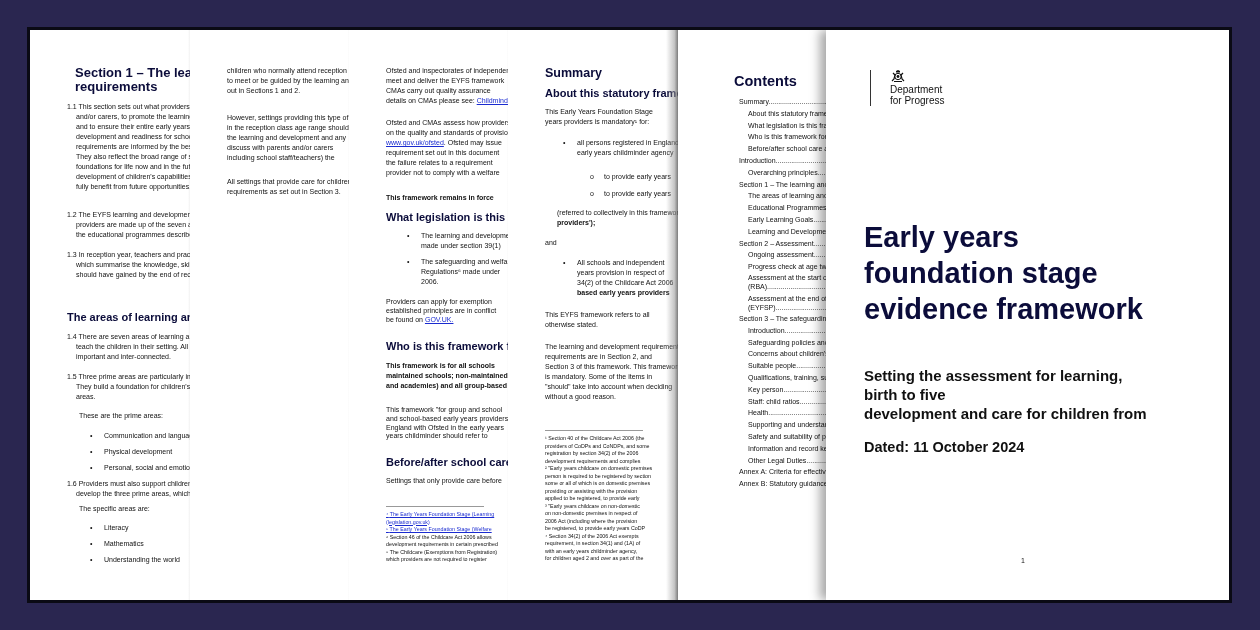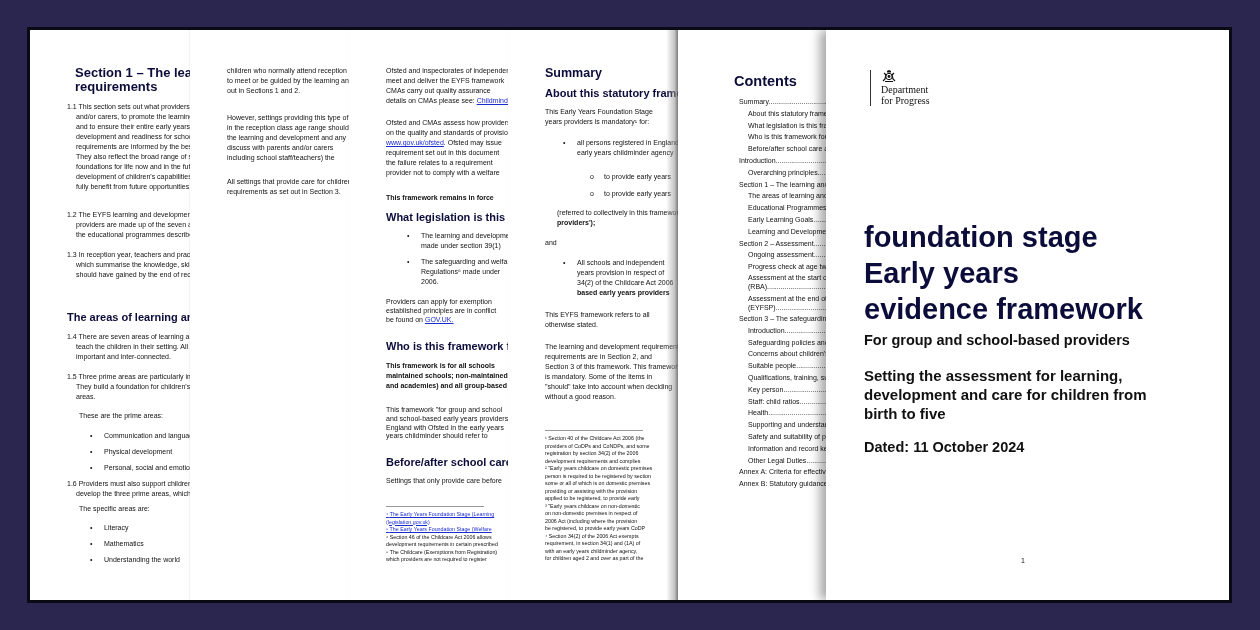--- a/index.html
+++ b/index.html
@@ -26,21 +26,21 @@
   .link { color: #1a2bd0; text-decoration: underline; }
   .fn { font-size: 5.3px; line-height: 7.5px; white-space: nowrap; }
   .rule { height: 1px; background: #999; width: 120px; margin: 6px 0 4px; }
   .bullet::before { content: "•"; display: inline-block; width: 14px; }
   .obullet::before { content: "o"; display: inline-block; width: 14px; }
 
   .toc-item { font-size: 7px; line-height: 11.8px; white-space: nowrap; }
   .toc-item.l1 { padding-left: 0; }
   .toc-item.l2 { padding-left: 9px; }
 
-  .logo { position: absolute; left: 44px; top: 40px; border-left: 1.5px solid #333; padding-left: 10px; font-family: Liberation Serif, serif; }
+  .logo { position: absolute; left: 44px; top: 40px; border-left: 1.5px solid #333; padding-left: 19px; }
   .crest { width: 18px; height: 14px; font-size: 12px; line-height: 14px; color: #111; }
   .dept { font-size: 10px; line-height: 11px; color: #111; }
   .cover-title { position: absolute; left: 38px; top: 189px; font-weight: bold; font-size: 29px; line-height: 36px; color: #0b0c3a; }
   .cover-sub { position: absolute; left: 38px; top: 302px; font-weight: bold; font-size: 14.5px; color: #111; }
   .cover-desc { position: absolute; left: 38px; top: 336px; font-weight: bold; font-size: 15px; line-height: 19px; color: #111; }
   .cover-date { position: absolute; left: 38px; top: 407px; font-weight: bold; font-size: 14.5px; line-height: 20px; color: #111; }
   .pagenum { position: absolute; left: 195px; top: 527px; font-size: 7px; }
 </style>
 </head>
 <body>
@@ -286,28 +286,27 @@
           <circle cx="8" cy="6.5" r="1.4" fill="#111"></circle>
           <path d="M3 3 L5 5 L4 9 L2 11 M13 3 L11 5 L12 9 L14 11" stroke="#111" stroke-width="1.2" fill="none"></path>
           <path d="M6 1 L8 0 L10 1 L10 2.5 L6 2.5 Z" fill="#111"></path>
           <path d="M4 11.5 L12 11.5" stroke="#111" stroke-width="1"></path>
         </svg>
       </div>
       <div class="dept">Department</div>
       <div class="dept">for Progress</div>
     </div>
     <div class="cover-title">
+      <div>Early years</div>
       <div>foundation stage</div>
-      <div>Early years</div>
       <div>evidence framework</div>
     </div>
-    <div class="cover-sub">For group and school-based providers</div>
     <div class="cover-desc">
       <div>Setting the assessment for learning,</div>
+      <div>birth to five</div>
       <div>development and care for children from</div>
-      <div>birth to five</div>
     </div>
     <div class="cover-date">
       <div>Dated: 11 October 2024</div>
     </div>
     <div class="pagenum">1</div>
   </div>
 </div>
 
 </body></html>

